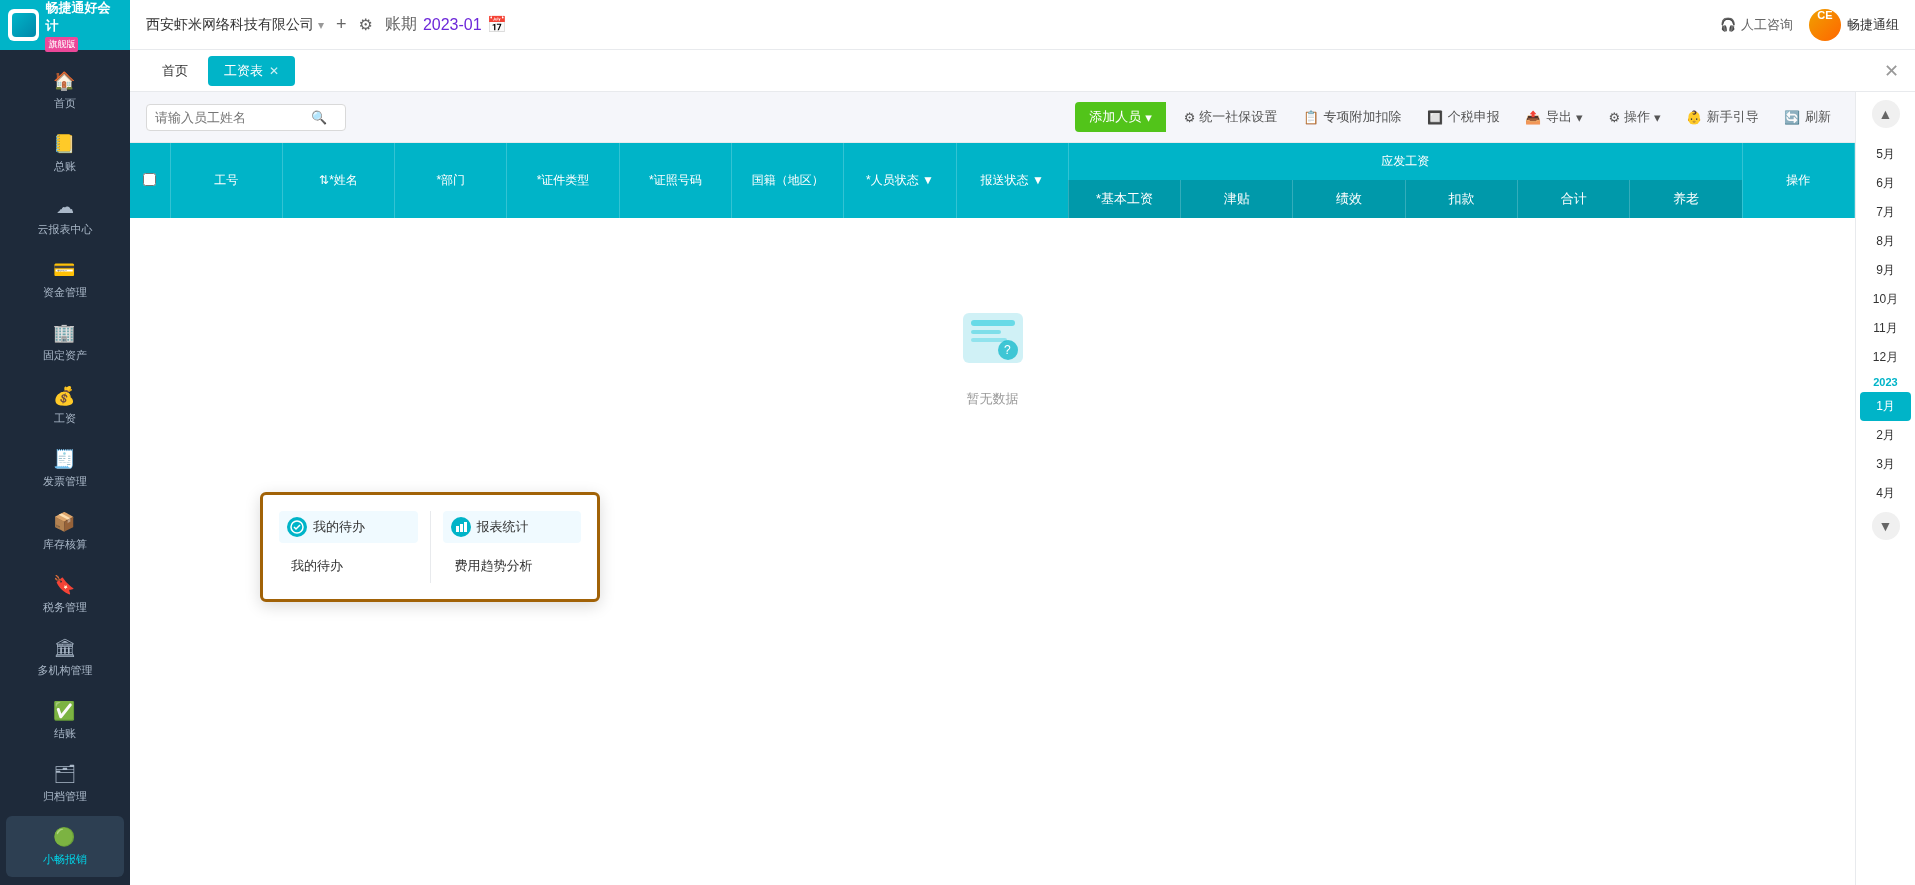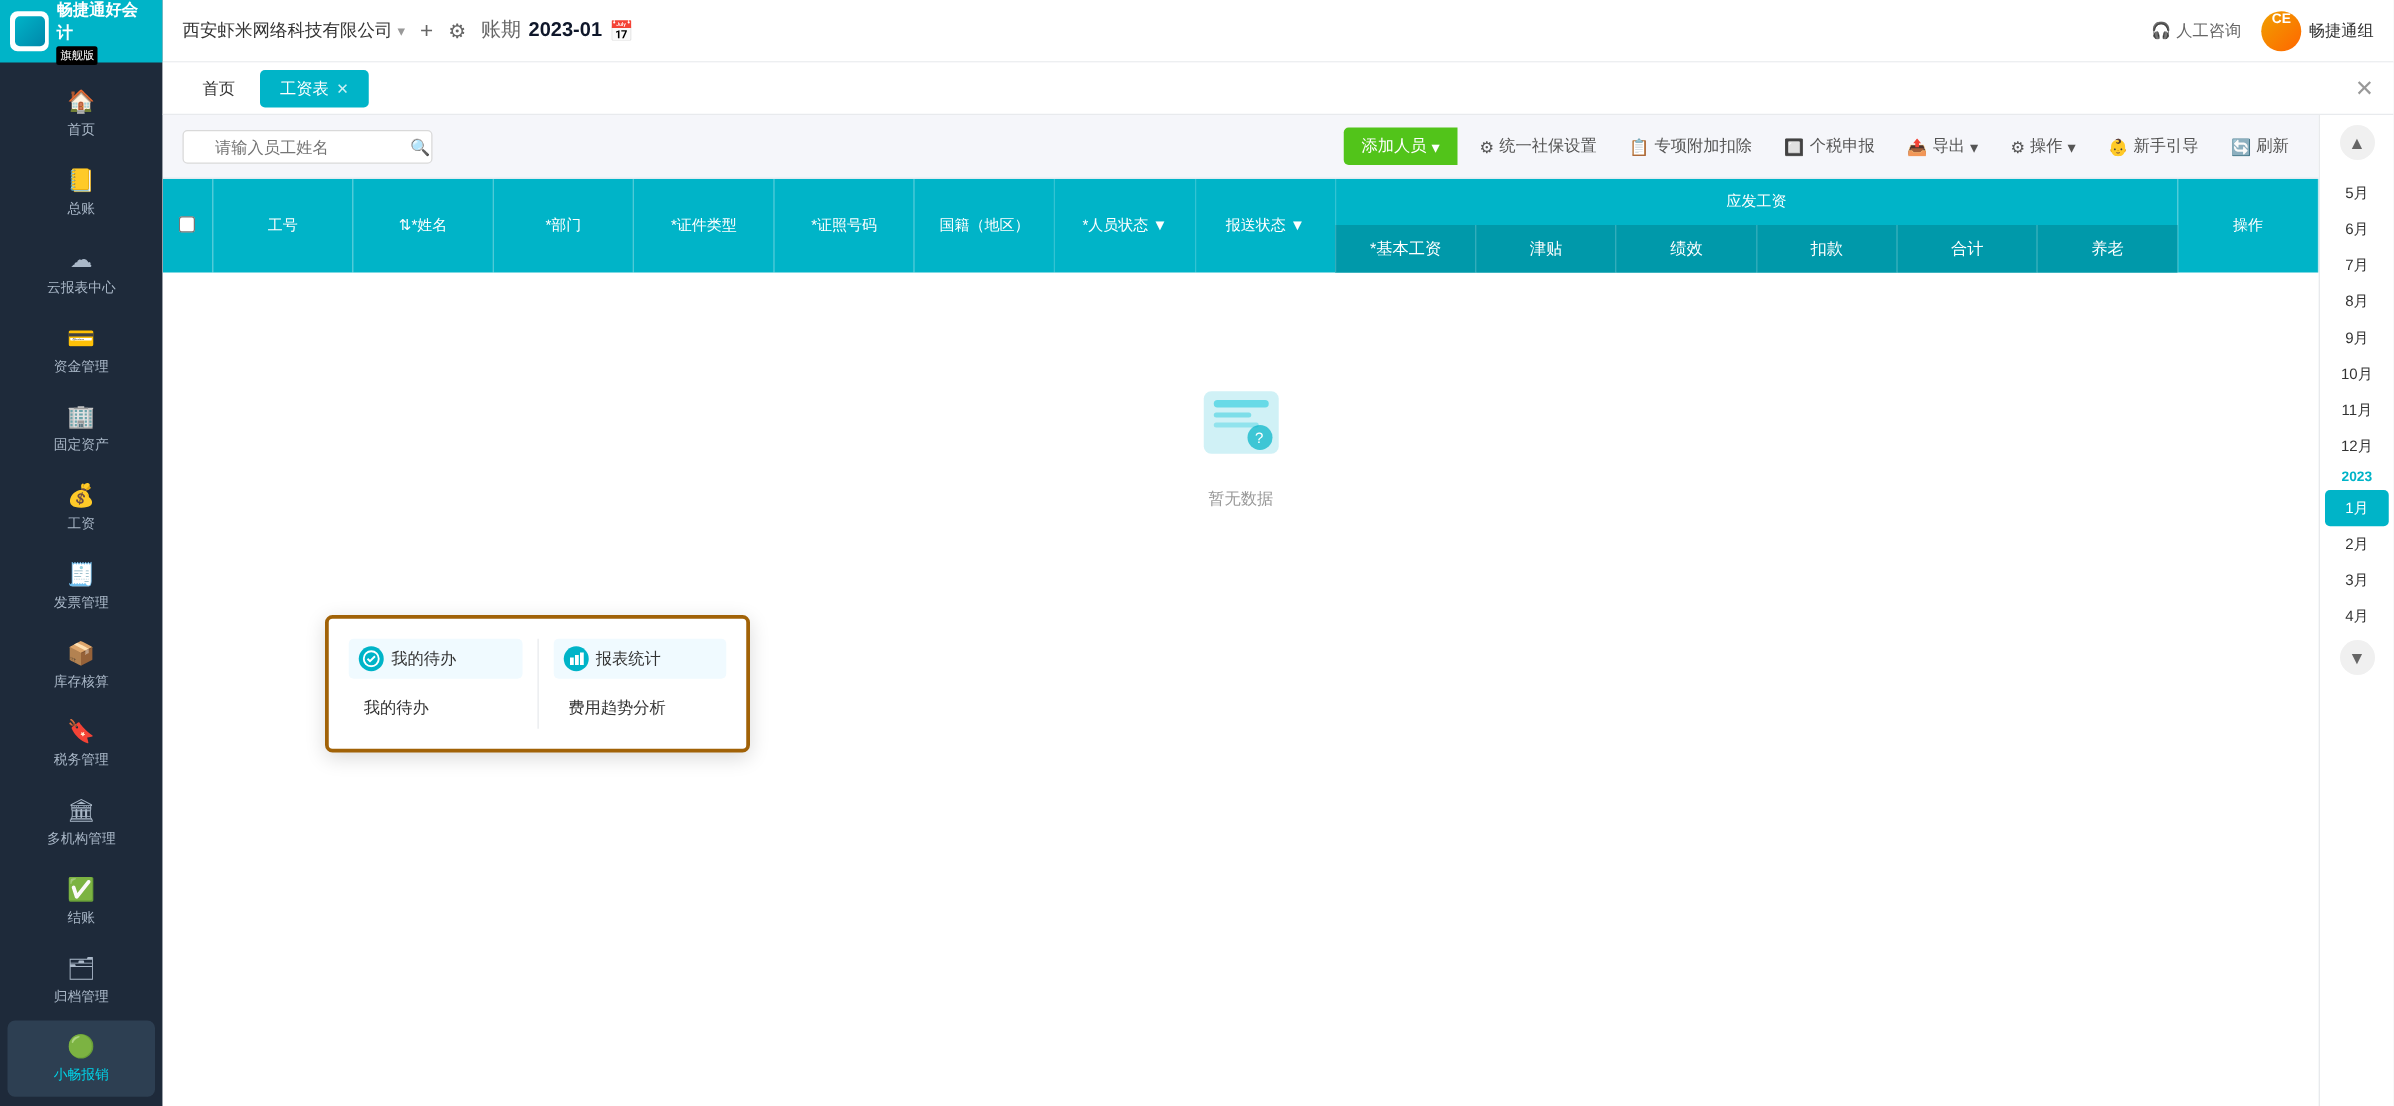--- a/index.html
+++ b/index.html
@@ -20,21 +20,21 @@
     .main { flex: 1; display: flex; flex-direction: column; overflow: hidden; }
 
     
     .topbar { background: white; height: 50px; display: flex; align-items: center; padding: 0 16px; border-bottom: 1px solid #e8eaed; gap: 12px; }
     .company-name { font-size: 14px; color: #333; font-weight: 500; }
     .company-selector { display: flex; align-items: center; gap: 4px; cursor: pointer; }
     .dropdown-arrow { color: #999; font-size: 12px; }
     .topbar-btn { background: none; border: none; cursor: pointer; color: #666; font-size: 16px; }
     .account-period { display: flex; align-items: center; gap: 6px; color: #333; font-size: 16px; }
     .period-label { color: #666; }
-    .period-value { color: #0f172a; font-weight: 700; }
+    .period-value { color: #6d28d9; font-weight: 400; }
     .calendar-icon { color: #00b4c8; cursor: pointer; }
     .topbar-right { margin-left: auto; display: flex; align-items: center; gap: 16px; }
     .service-btn { display: flex; align-items: center; gap: 4px; color: #666; font-size: 13px; cursor: pointer; }
     .user-info { display: flex; align-items: center; gap: 6px; cursor: pointer; }
     .user-avatar { width: 32px; height: 32px; border-radius: 50%; background: linear-gradient(135deg, #f0a000, #ff6600); display: flex; align-items: flex-start; justify-content: center; color: white; font-size: 11px; font-weight: bold; }
     .user-name { color: #333; font-size: 13px; }
 
     
     .tabbar { background: white; height: 42px; display: flex; align-items: center; padding: 0 16px; border-bottom: 1px solid #e8eaed; gap: 4px; }
     .tab { padding: 6px 16px; border-radius: 4px; cursor: pointer; font-size: 13px; color: #666; display: flex; align-items: center; gap: 6px; }
@@ -44,21 +44,21 @@
 
     
     .content-wrapper { display: flex; flex: 1; overflow: hidden; position: relative; }
 
     
     .payroll-content { flex: 1; display: flex; flex-direction: column; overflow: hidden; background: #f5f6fa; }
 
     
     .toolbar { background: #f5f6fa; padding: 10px 16px; display: flex; align-items: center; gap: 10px; border-bottom: 1px solid #e8eaed; }
     .search-input { border: 1px solid #d9d9d9; border-radius: 4px; padding: 5px 8px; font-size: 13px; width: 200px; display: flex; align-items: center; gap: 6px; background: white; }
-    .search-input input { border: none; outline: none; font-size: 13px; width: 150px; margin-left: 17px; }
+    .search-input input { border: none; outline: none; font-size: 13px; width: 150px; }
     .toolbar-right { margin-left: auto; display: flex; align-items: center; gap: 10px; }
     .add-btn { background: #52c41a; color: white; border: none; padding: 6px 14px; border-radius: 4px; cursor: pointer; font-size: 13px; display: flex; align-items: center; gap: 4px; }
     .toolbar-action { display: flex; align-items: center; gap: 4px; color: #555; font-size: 13px; cursor: pointer; padding: 5px 8px; }
 
     
     .table-wrapper { flex: 1; overflow: auto; background: white; }
     table { width: 100%; border-collapse: collapse; table-layout: fixed; }
     thead tr { background: #00b4c8; color: white; }
     thead th { padding: 10px 8px; text-align: center; font-size: 12px; font-weight: normal; border-right: 1px solid rgba(255,255,255,0.2); white-space: nowrap; }
     thead th.sub { background: #0099aa; font-size: 13px; }
@@ -87,21 +87,21 @@
 </head>
 <body>
 
 <div class="sidebar">
   <div class="sidebar-logo">
     <div class="logo-icon">
       <div class="logo-icon-inner"></div>
     </div>
     <div>
       <div style="color:white;font-size:13px;font-weight:bold;">畅捷通好会计</div>
-      <div style="font-size:9px;background:#000000;color:white;padding:1px 3px;border-radius:2px;margin-top:2px;display:inline-block;">旗舰版</div>
+      <div style="font-size:9px;background:#ec4899;color:white;padding:1px 3px;border-radius:2px;margin-top:2px;display:inline-block;">旗舰版</div>
     </div>
   </div>
   <div class="sidebar-menu">
     <div class="sidebar-item">
       <span class="sidebar-item-icon">🏠</span>
       <span class="sidebar-item-label">首页</span>
     </div>
     <div class="sidebar-item">
       <span class="sidebar-item-icon">📒</span>
       <span class="sidebar-item-label">总账</span>

